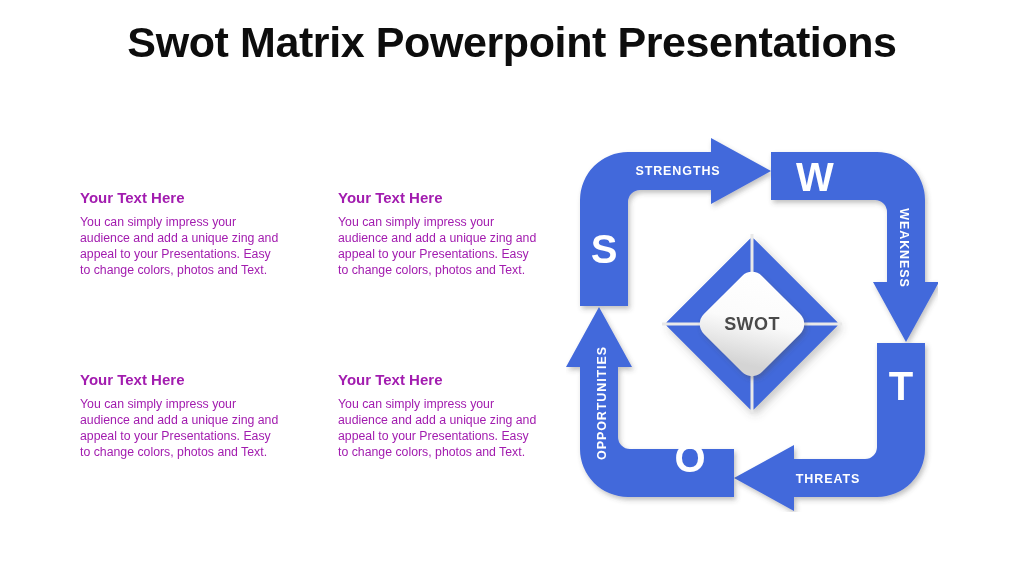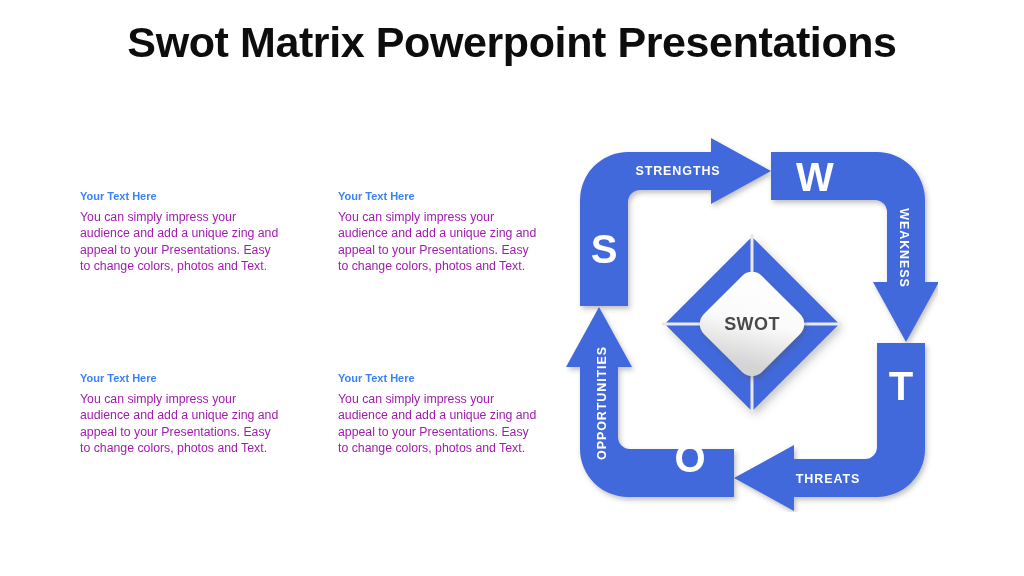--- a/index.html
+++ b/index.html
@@ -32,23 +32,23 @@
     letter-spacing: -0.4px;
     font-family: "Liberation Sans", sans-serif;
     white-space: nowrap;
   }
 
   .text-block {
     position: absolute;
     width: 200px;
   }
   .tb-heading {
-    font-size: 11px;
-    font-weight: bold;
-    color: #3b82f6;
+    font-size: 15px;
+    font-weight: bold;
+    color: #a21caf;
     margin: 0 0 7px 0;
     line-height: 1.1;
     font-family: "Liberation Sans", sans-serif;
   }
   .tb-body {
     font-size: 12.3px;
     color: #a21caf;
     line-height: 1.32;
     margin: 0;
     font-family: "Liberation Sans", sans-serif;

